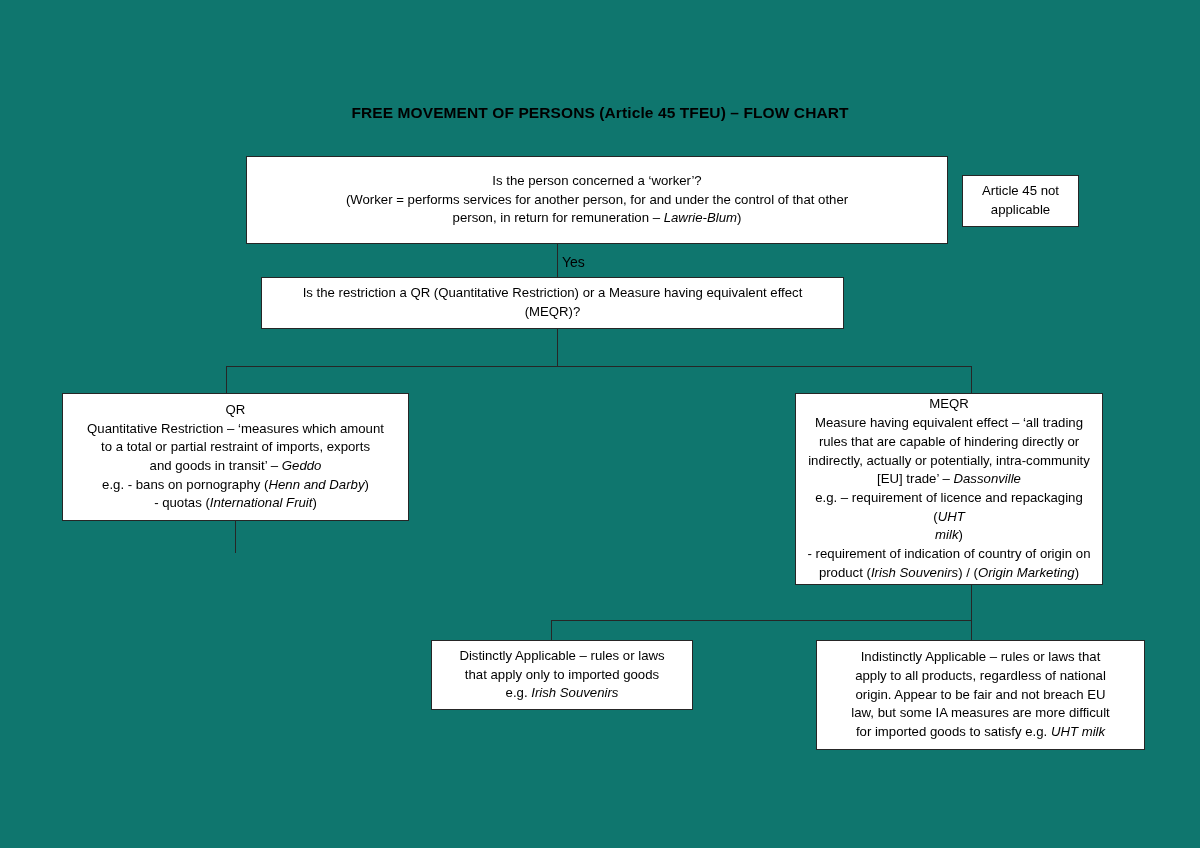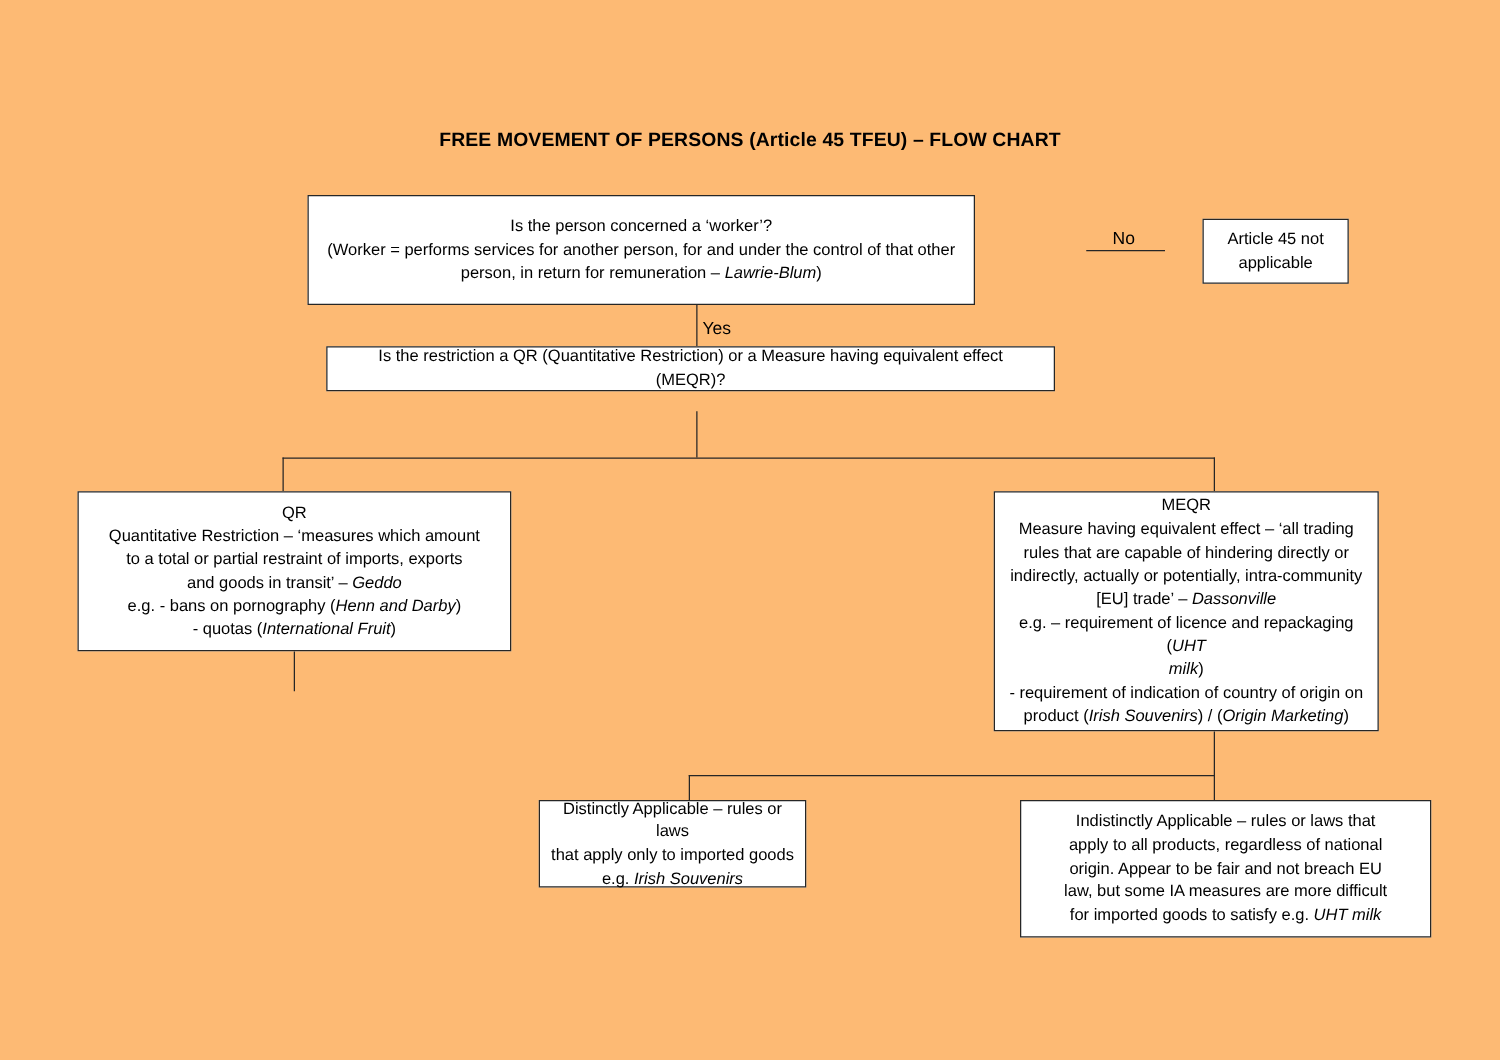--- a/index.html
+++ b/index.html
@@ -8,21 +8,21 @@
     background: #ffffff;
   }
   body {
     font-family: "Liberation Sans", sans-serif;
     color: #000000;
   }
   #canvas {
     position: relative;
     width: 1200px;
     height: 848px;
-    background: #fdba74;
+    background: #0f766e;
     overflow: hidden;
   }
   .chart-title {
     position: absolute;
     left: 0;
     top: 104px;
     width: 1200px;
     text-align: center;
     font-size: 15.5px;
     font-weight: bold;
@@ -55,27 +55,27 @@
     position: absolute;
     font-size: 14px;
     line-height: 1.2;
     white-space: nowrap;
     color: #000000;
   }
   i { font-style: italic; }
   u { text-decoration: underline; }
 
   
-  #node-worker      { left: 246px;  top: 156px; width: 534px; height: 88px;  }
+  #node-worker      { left: 246px;  top: 156px; width: 702px; height: 88px;  }
   #node-na          { left: 932px;  top: 175px; width: 117px; height: 52px; margin-left: 30px;  }
-  #node-restriction { left: 261px;  top: 277px; width: 583px; height: 36px;  }
+  #node-restriction { left: 261px;  top: 277px; width: 583px; height: 52px;  }
   #node-qr          { left: 62px;   top: 393px; width: 347px; height: 128px; }
   #node-breach      { left: 62px;   top: 553px; width: 347px; height: 53px;  }
   #node-meqr        { left: 795px;  top: 393px; width: 308px; height: 192px; }
-  #node-distinct    { left: 431px;  top: 640px; width: 214px; height: 70px;  }
+  #node-distinct    { left: 431px;  top: 640px; width: 262px; height: 70px;  }
   #node-indistinct  { left: 816px;  top: 640px; width: 329px; height: 110px; justify-content: flex-end; }
 </style>
 </head>
 <body>
 
 <div id="canvas">
 
   <div class="chart-title">FREE MOVEMENT OF PERSONS (Article 45 TFEU) – FLOW CHART</div>
 
   <div class="line hline" style="left:869px; top:200px; width:63px;"></div>

